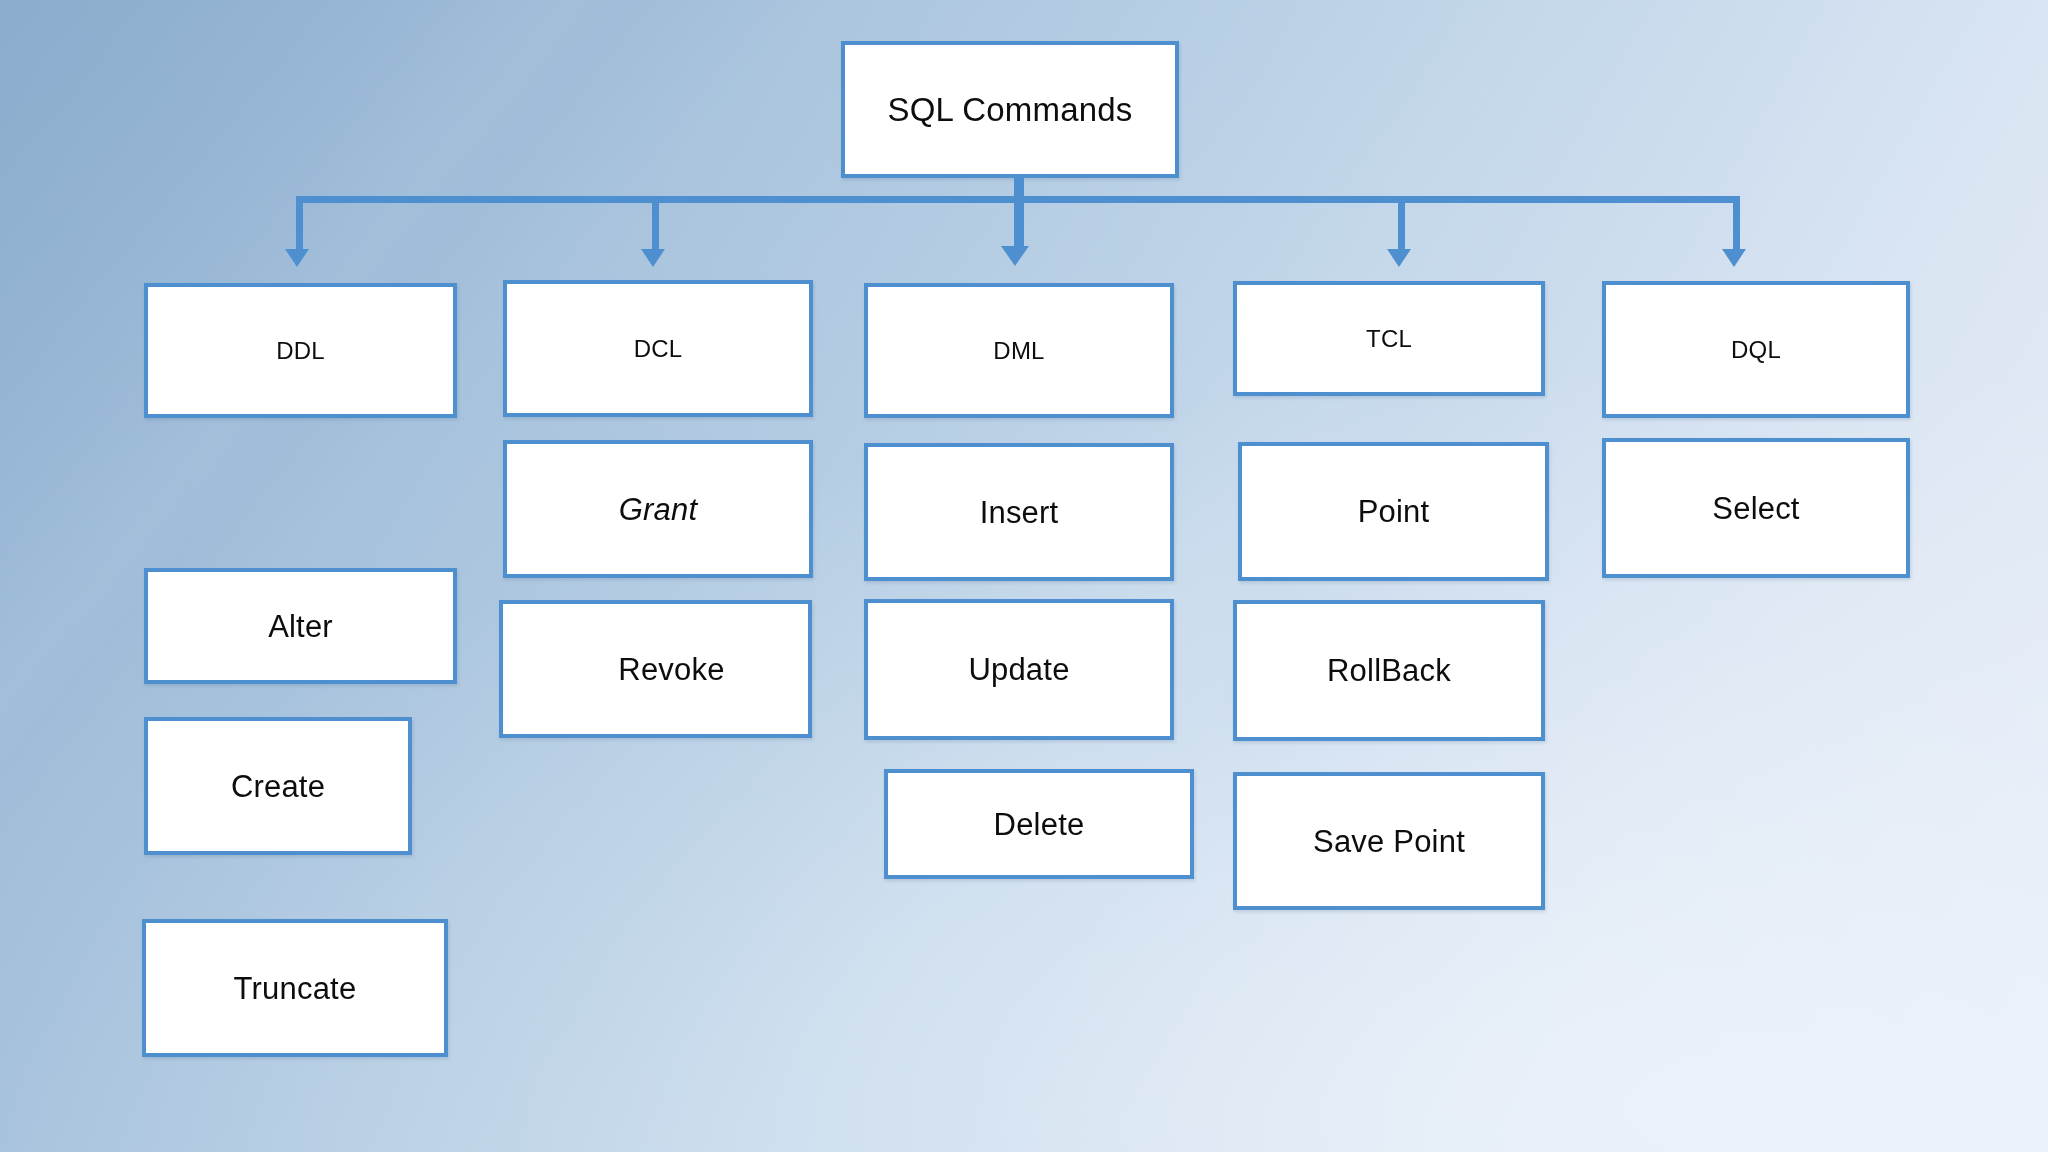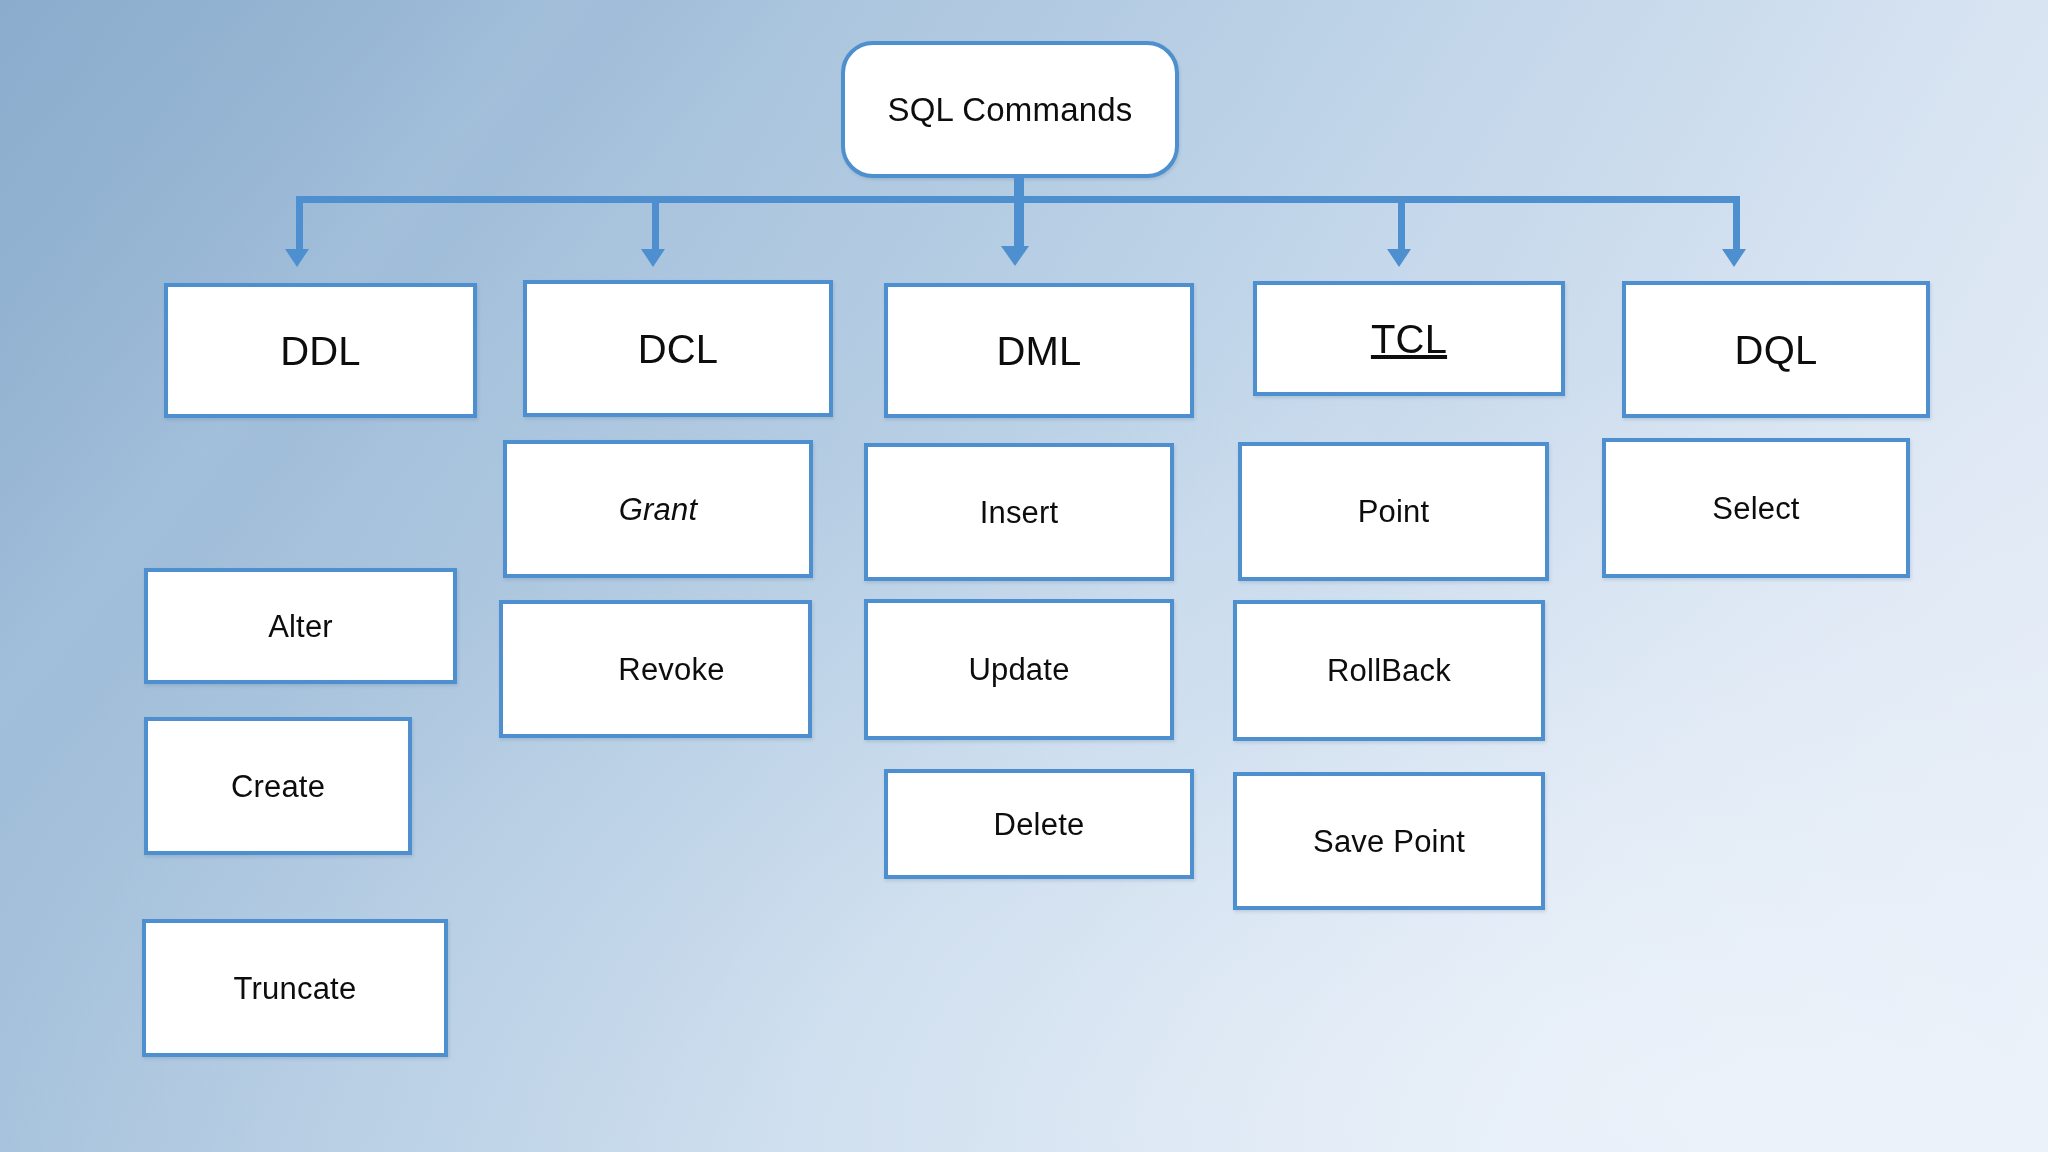--- a/index.html
+++ b/index.html
@@ -80,25 +80,23 @@
     color: #0d0d0d;
     font-size: 31px;
     font-weight: 400;
     letter-spacing: 0.2px;
     line-height: 1;
     box-shadow: 1px 2px 3px rgba(60,95,130,0.18);
     white-space: nowrap;
   }
   .node.root {
     font-size: 33px;
-    border-radius: 32px;
   }
   .node.cat {
-    font-size: 40px;
-    margin-left: 20px;
+    font-size: 24px;
   }
 
   
   .conn {
     position: absolute;
     background: #4e90cf;
   }
   .conn.h { height: 7px; }
   .conn.v { width: 7px; }
   .conn.v.thick { width: 10px; }
@@ -156,21 +154,21 @@
 
   <div class="node cat" style="left:503px; top:280px; width:310px; height:137px;">DCL</div>
   <div class="node" style="left:503px; top:440px; width:310px; height:138px;font-style:italic;">Grant</div>
   <div class="node" style="left:499px; top:600px; width:313px; height:138px;padding-left:32px;">Revoke</div>
 
   <div class="node cat" style="left:864px; top:283px; width:310px; height:135px;">DML</div>
   <div class="node" style="left:864px; top:443px; width:310px; height:138px;">Insert</div>
   <div class="node" style="left:864px; top:599px; width:310px; height:141px;">Update</div>
   <div class="node" style="left:884px; top:769px; width:310px; height:110px;">Delete</div>
 
-  <div class="node cat" style="left:1233px; top:281px; width:312px; height:115px;text-decoration:underline;">TCL</div>
+  <div class="node cat" style="left:1233px; top:281px; width:312px; height:115px;">TCL</div>
   <div class="node" style="left:1238px; top:442px; width:311px; height:139px;">Point</div>
   <div class="node" style="left:1233px; top:600px; width:312px; height:141px;">RollBack</div>
   <div class="node" style="left:1233px; top:772px; width:312px; height:138px;">Save Point</div>
 
   <div class="node cat" style="left:1602px; top:281px; width:308px; height:137px;">DQL</div>
   <div class="node" style="left:1602px; top:438px; width:308px; height:140px;">Select</div>
 
 </div>
 
 </body></html>

